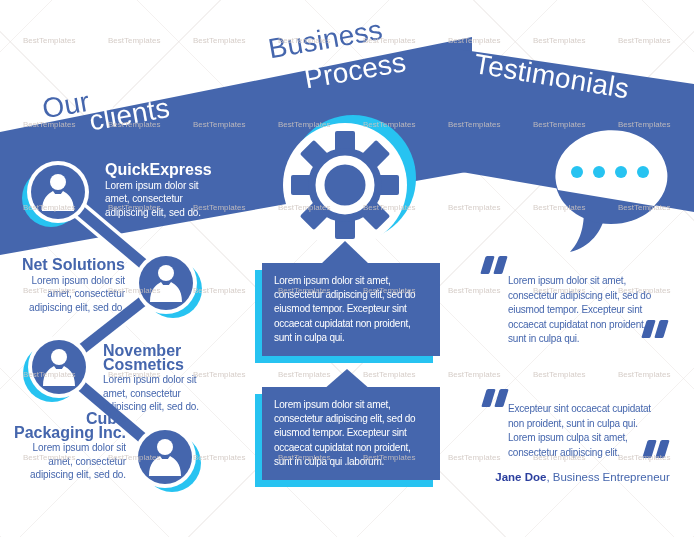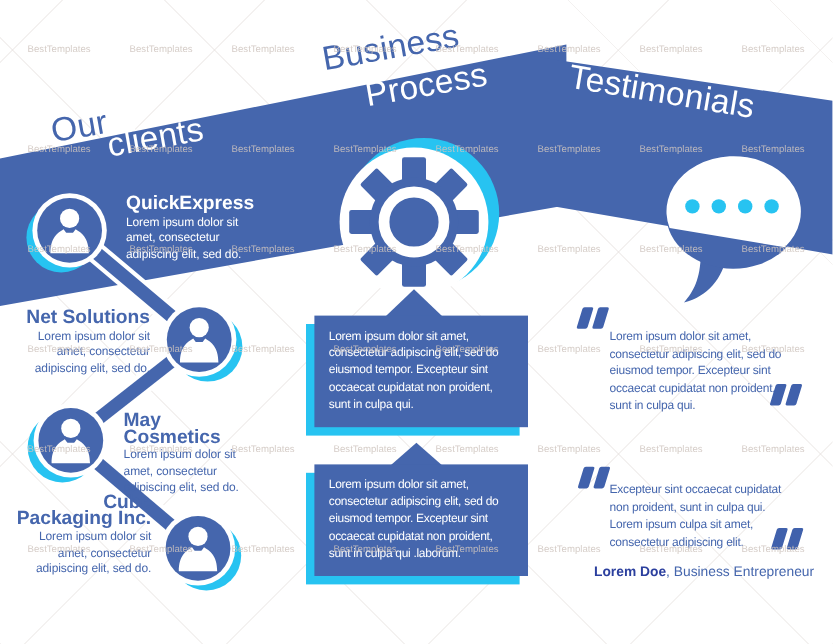--- a/index.html
+++ b/index.html
@@ -137,21 +137,21 @@
 
   <div class="txt client white" style="left:105px;top:163px;width:106px;">
     <div class="cname">QuickExpress</div>
     <div>Lorem ipsum dolor sit amet, consectetur adipiscing elit, sed do.</div>
   </div>
   <div class="txt client blue alignR" style="left:18px;top:258px;width:107px;">
     <div class="cname">Net Solutions</div>
     <div>Lorem ipsum dolor sit amet, consectetur adipiscing elit, sed do.</div>
   </div>
   <div class="txt client blue" style="left:103px;top:344px;width:112px;">
-    <div class="cname">May Cosmetics</div>
+    <div class="cname">November Cosmetics</div>
     <div>Lorem ipsum dolor sit amet, consectetur adipiscing elit, sed do.</div>
   </div>
   <div class="txt client blue alignR" style="left:10px;top:412px;width:116px;">
     <div class="cname">Cube Packaging Inc.</div>
     <div>Lorem ipsum dolor sit amet, consectetur adipiscing elit, sed do.</div>
   </div>
 
   <div class="txt pbox" style="left:262px;top:263px;width:178px;">Lorem ipsum dolor sit amet, consectetur adipiscing elit, sed do eiusmod tempor. Excepteur sint occaecat cupidatat non proident, sunt in culpa qui.</div>
   <div class="txt pbox" style="left:262px;top:387px;width:178px;">Lorem ipsum dolor sit amet, consectetur adipiscing elit, sed do eiusmod tempor. Excepteur sint occaecat cupidatat non proident, sunt in culpa qui .laborum.</div>
 
@@ -168,21 +168,21 @@
   <div class="txt qm" style="left:484px;top:389px;">
       <i></i>
       <i></i>
     </div>
   <div class="txt tquote" style="left:508px;top:402px;width:158px;">Excepteur sint occaecat cupidatat non proident, sunt in culpa qui. Lorem ipsum culpa sit amet, consectetur adipiscing elit.</div>
   <div class="txt qm" style="left:645px;top:440px;">
       <i></i>
       <i></i>
     </div>
   <div class="txt tname" style="left:495px;top:471px;width:175px;text-align:center;">
-    <b>Lorem Doe</b><span>, Business Entrepreneur</span>
+    <b>Jane Doe</b><span>, Business Entrepreneur</span>
   </div>
 
   <div class="wm" id="wmlayer">
       <span style="left: 23px; top: 36px;">BestTemplates</span>
       <span style="left: 108px; top: 36px;">BestTemplates</span>
       <span style="left: 193px; top: 36px;">BestTemplates</span>
       <span style="left: 278px; top: 36px;">BestTemplates</span>
       <span style="left: 363px; top: 36px;">BestTemplates</span>
       <span style="left: 448px; top: 36px;">BestTemplates</span>
       <span style="left: 533px; top: 36px;">BestTemplates</span>

